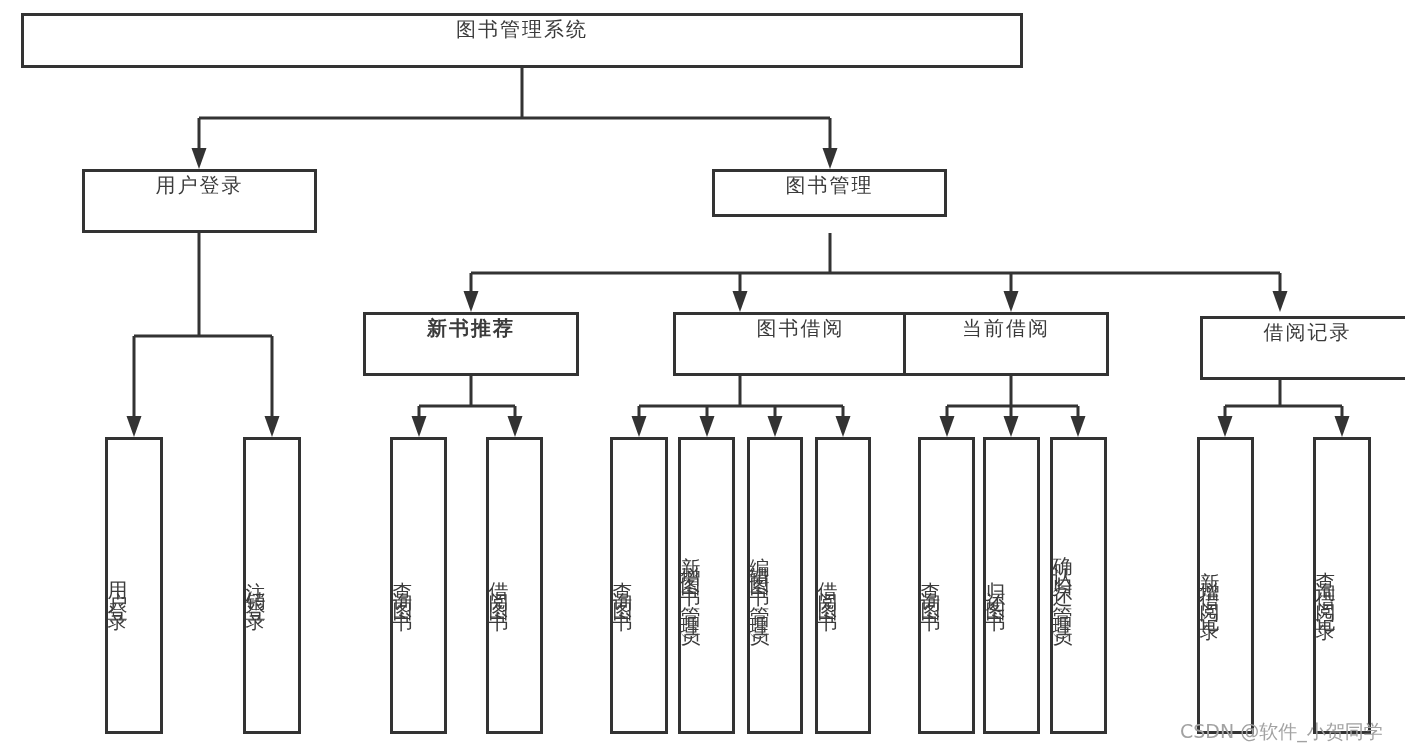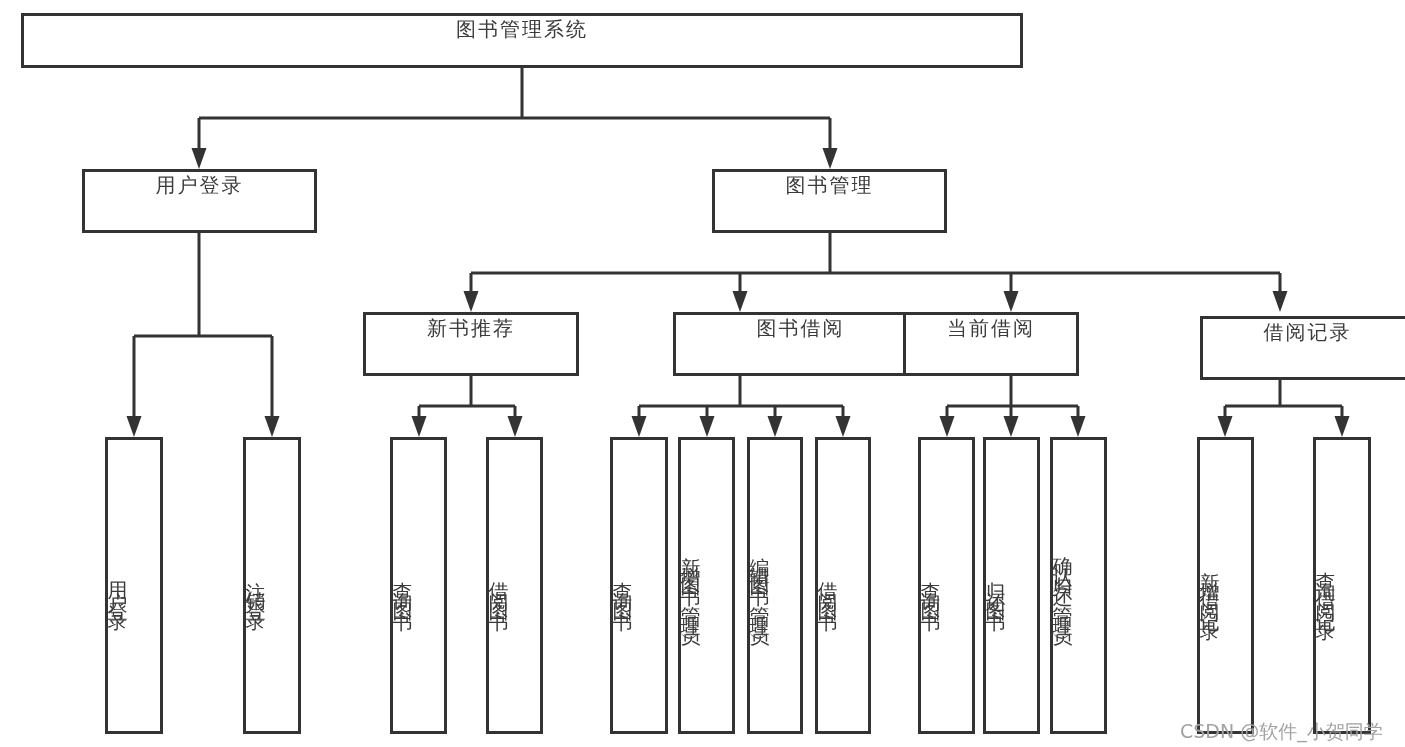--- a/index.html
+++ b/index.html
@@ -88,30 +88,30 @@
       <polygon points="1217.5,416 1232.5,416 1225,437" fill="#333333"></polygon>
       <polygon points="1334.5,416 1349.5,416 1342,437" fill="#333333"></polygon>
     </svg>
   <div class="watermark" style="left: 1180px; top: 719px; color: rgb(162, 162, 162);">CSDN @软件_小贺同学</div>
 <div class="node node-h" style="left: 21px; top: 13px; width: 1002px; height: 55px; border-color: rgb(51, 51, 51); color: rgb(59, 59, 59);">
       <span>图书管理系统</span>
     </div>
     <div class="node node-h" style="left: 82px; top: 169px; width: 235px; height: 64px; border-color: rgb(51, 51, 51); color: rgb(59, 59, 59);">
       <span>用户登录</span>
     </div>
-    <div class="node node-h" style="left: 712px; top: 169px; width: 235px; height: 64px; border-color: rgb(51, 51, 51); color: rgb(59, 59, 59);">
+    <div class="node node-h" style="left: 712px; top: 169px; width: 235px; height: 48px; border-color: rgb(51, 51, 51); color: rgb(59, 59, 59);">
       <span>图书管理</span>
     </div>
-    <div class="node node-h" style="left: 363px; top: 312px; width: 216px; height: 64px; border-color: rgb(51, 51, 51); color: rgb(59, 59, 59);">
+    <div class="node node-h" style="left: 363px; top: 312px; width: 216px; height: 64px; border-color: rgb(51, 51, 51); color: rgb(59, 59, 59); font-weight: bold;">
       <span>新书推荐</span>
     </div>
     <div class="node node-h" style="left: 633px; top: 312px; width: 255px; height: 64px; border-color: rgb(51, 51, 51); color: rgb(59, 59, 59); margin-left: 40px;">
       <span>图书借阅</span>
     </div>
-    <div class="node node-h" style="left: 903px; top: 312px; width: 176px; height: 64px; border-color: rgb(51, 51, 51); color: rgb(59, 59, 59);">
+    <div class="node node-h" style="left: 903px; top: 312px; width: 206px; height: 64px; border-color: rgb(51, 51, 51); color: rgb(59, 59, 59);">
       <span>当前借阅</span>
     </div>
     <div class="node node-h" style="left: 1172px; top: 316px; width: 215px; height: 64px; border-color: rgb(51, 51, 51); color: rgb(59, 59, 59); margin-left: 28px;">
       <span>借阅记录</span>
     </div>
     <div class="node node-v" style="left: 105px; top: 437px; width: 58px; height: 297px; border-color: rgb(51, 51, 51); color: rgb(59, 59, 59);">
       <span>用户登录</span>
     </div>
     <div class="node node-v" style="left: 243px; top: 437px; width: 58px; height: 297px; border-color: rgb(51, 51, 51); color: rgb(59, 59, 59);">
       <span>注销登录</span>

